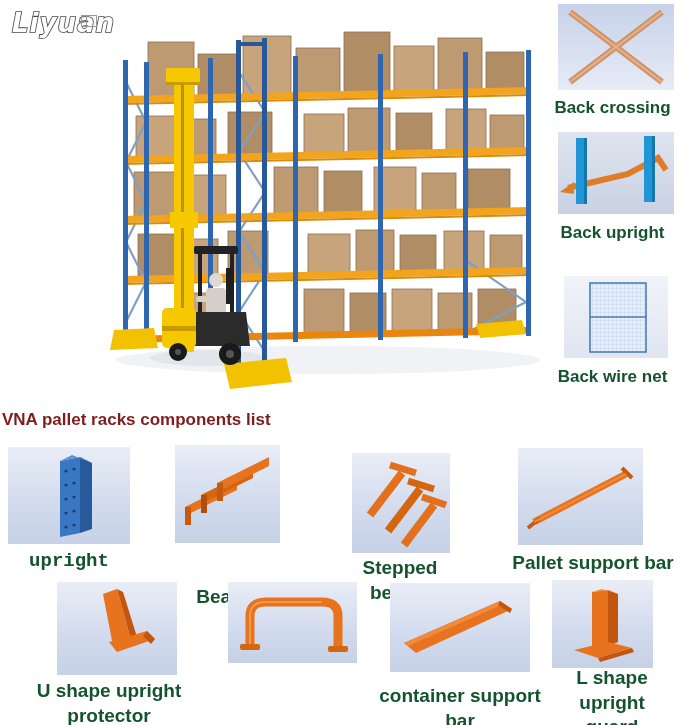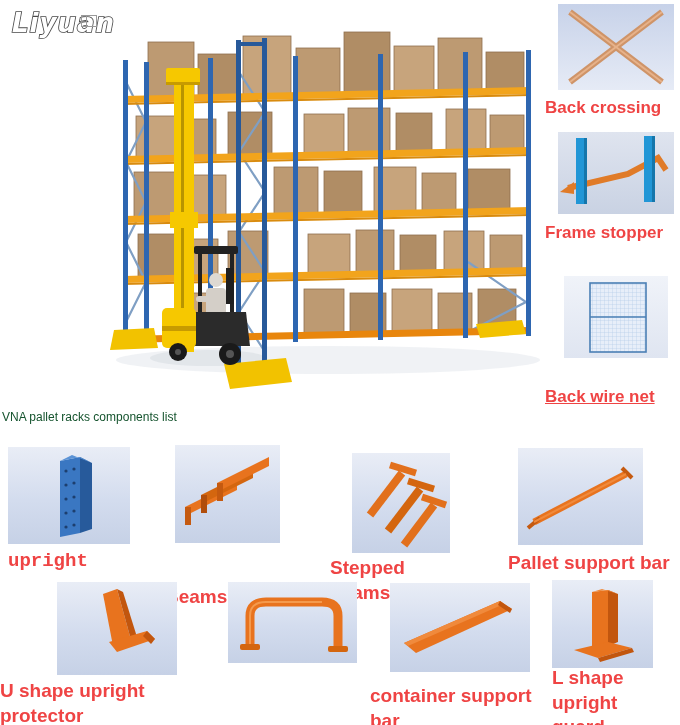--- a/index.html
+++ b/index.html
@@ -1,23 +1,23 @@
 <!DOCTYPE html>
 <html><head>
 <meta charset="utf-8">
 <style>
   html,body{margin:0;padding:0;background:#ffffff;}
   .page{position:relative;width:680px;height:725px;background:#ffffff;overflow:hidden;
         font-family:"Liberation Sans",sans-serif;}
   .tile{position:absolute;background:linear-gradient(180deg,#e9edf6 0%,#d3dcee 55%,#c6d1e6 100%);}
   .tile svg{display:block;}
-  .cap{position:absolute;color:#ef4444;font-weight:600;line-height:1.3;}
+  .cap{position:absolute;color:#14532d;font-weight:600;text-align:center;line-height:1.3;}
   .cap-side{font-size:17px;}
   .cap-row{font-size:19px;}
-  .heading{position:absolute;left:2px;top:410px;font-size:12px;font-weight:400;color:#14532d;}
+  .heading{position:absolute;left:2px;top:410px;font-size:17px;font-weight:700;color:#7f1d1d;}
   .logo{position:absolute;left:6px;top:2px;}
   .tiny-icon{position:absolute;left:81px;top:15px;width:14px;height:10px;border:1px solid #9a9a9a;}
   .tiny-icon:before{content:"";position:absolute;left:4px;top:0;width:1px;height:100%;background:#9a9a9a;}
   .hero{position:absolute;left:78px;top:12px;}
 </style>
 </head>
 <body>
 
 <div class="page">
 
@@ -155,36 +155,36 @@
   <div class="tile" style="left:558px;top:132px;width:116px;height:82px;background:linear-gradient(180deg,#dfe4ef 0%,#c9d2e3 100%);">
     <svg width="116" height="82">
       <polyline points="10,56 70,42 100,26 108,38" fill="none" stroke="#e07b28" stroke-width="6"></polyline>
       <polygon points="2,60 16,50 16,62" fill="#e07b28"></polygon>
       <rect x="18" y="6" width="11" height="66" fill="#2196d6"></rect>
       <rect x="26" y="6" width="3" height="66" fill="#1576ab"></rect>
       <rect x="86" y="4" width="11" height="66" fill="#2196d6"></rect>
       <rect x="94" y="4" width="3" height="66" fill="#1576ab"></rect>
     </svg>
   </div>
-  <div class="cap cap-side" style="left:545px;top:222px;width:135px;">Frame stopper</div>
+  <div class="cap cap-side" style="left:545px;top:222px;width:135px;">Back upright</div>
 
   <div class="tile" style="left:564px;top:276px;width:104px;height:82px;background:linear-gradient(180deg,#f0f3f9 0%,#dfe5f1 100%);">
     <svg width="104" height="82">
       <defs>
         <pattern id="mesh" width="4" height="4" patternUnits="userSpaceOnUse">
           <path d="M0,0 L4,0 M0,0 L0,4" stroke="#aac4e4" stroke-width="0.6"></path>
         </pattern>
       </defs>
       <rect x="26" y="7" width="56" height="69" fill="#e7eef9"></rect>
       <rect x="26" y="7" width="56" height="69" fill="url(#mesh)"></rect>
       <rect x="26" y="7" width="56" height="69" fill="none" stroke="#4a7fb5" stroke-width="1.6"></rect>
       <line x1="26" y1="41" x2="82" y2="41" stroke="#4a7fb5" stroke-width="1.4"></line>
     </svg>
   </div>
-  <div class="cap cap-side" style="left:545px;top:386px;width:135px;text-decoration:underline;">Back wire net</div>
+  <div class="cap cap-side" style="left:545px;top:366px;width:135px;">Back wire net</div>
 
   <div class="heading">VNA pallet racks components list</div>
 
   <div class="tile" style="left:8px;top:447px;width:122px;height:97px;">
     <svg width="122" height="97">
       <polygon points="52,14 72,10 72,86 52,90" fill="#3a77c2"></polygon>
       <polygon points="72,10 84,16 84,82 72,86" fill="#275a9b"></polygon>
       <polygon points="52,14 64,8 84,16 72,10" fill="#5b93d6"></polygon>
       <circle cx="58" cy="24" r="1.6" fill="#1d3f6e"></circle>
         <circle cx="66" cy="22" r="1.6" fill="#1d3f6e"></circle>

